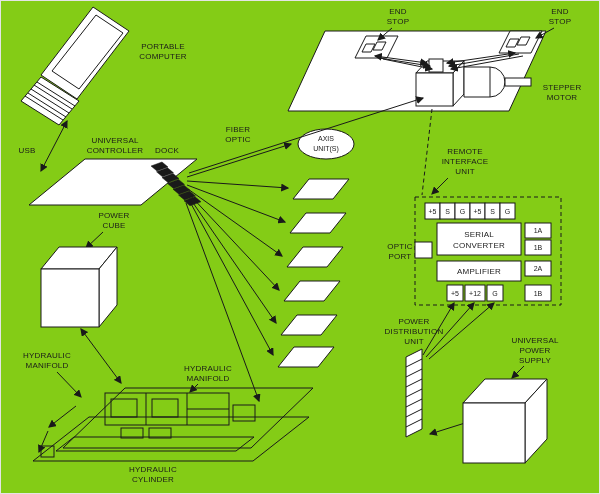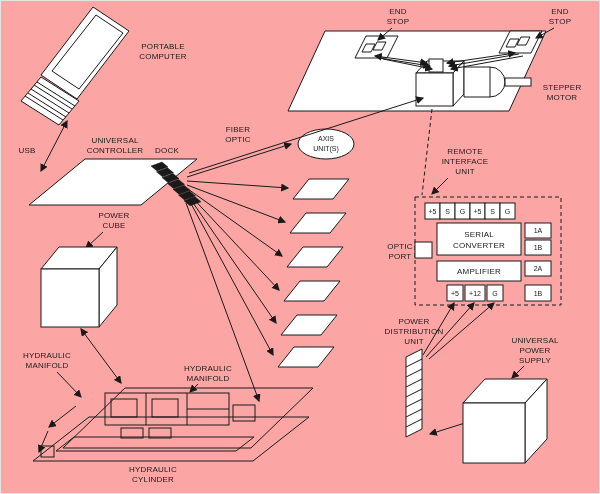--- a/index.html
+++ b/index.html
@@ -1,17 +1,17 @@
 <!DOCTYPE html>
 <html><head>
 <meta charset="utf-8">
 <style>
   *{box-sizing:border-box}
   html,body{margin:0;padding:0;background:#ffffff}
-  .frame{width:600px;height:494px;background:#fca5a5;position:relative;overflow:hidden;border:1px solid #e4e4e4}
+  .frame{width:600px;height:494px;background:#84cc16;position:relative;overflow:hidden;border:1px solid #e4e4e4}
   svg{display:block}
   .ln{stroke:#1a1a1a;stroke-width:1;fill:none}
   .fw{stroke:#1a1a1a;stroke-width:1;fill:#ffffff}
   .fb{fill:#1a1a1a;stroke:#1a1a1a;stroke-width:.5}
   .dash{stroke-dasharray:4 3}
   text{fill:#1a1a1a;font-family:"Liberation Sans","DejaVu Sans",sans-serif;font-size:8px;text-anchor:middle;letter-spacing:.2px}
   .s7{font-size:7px;letter-spacing:0}
 </style>
 </head>
 <body>

